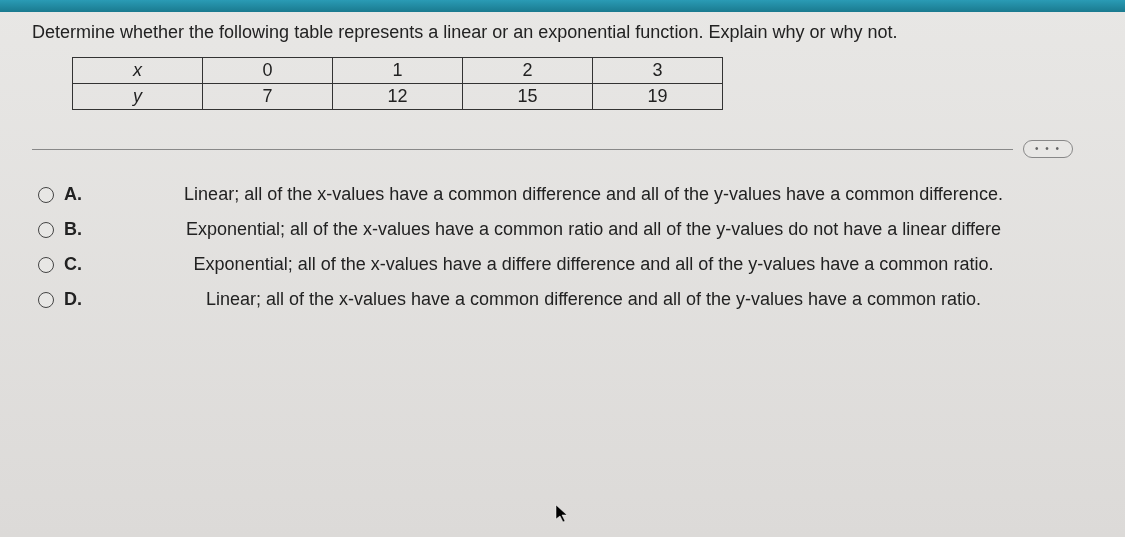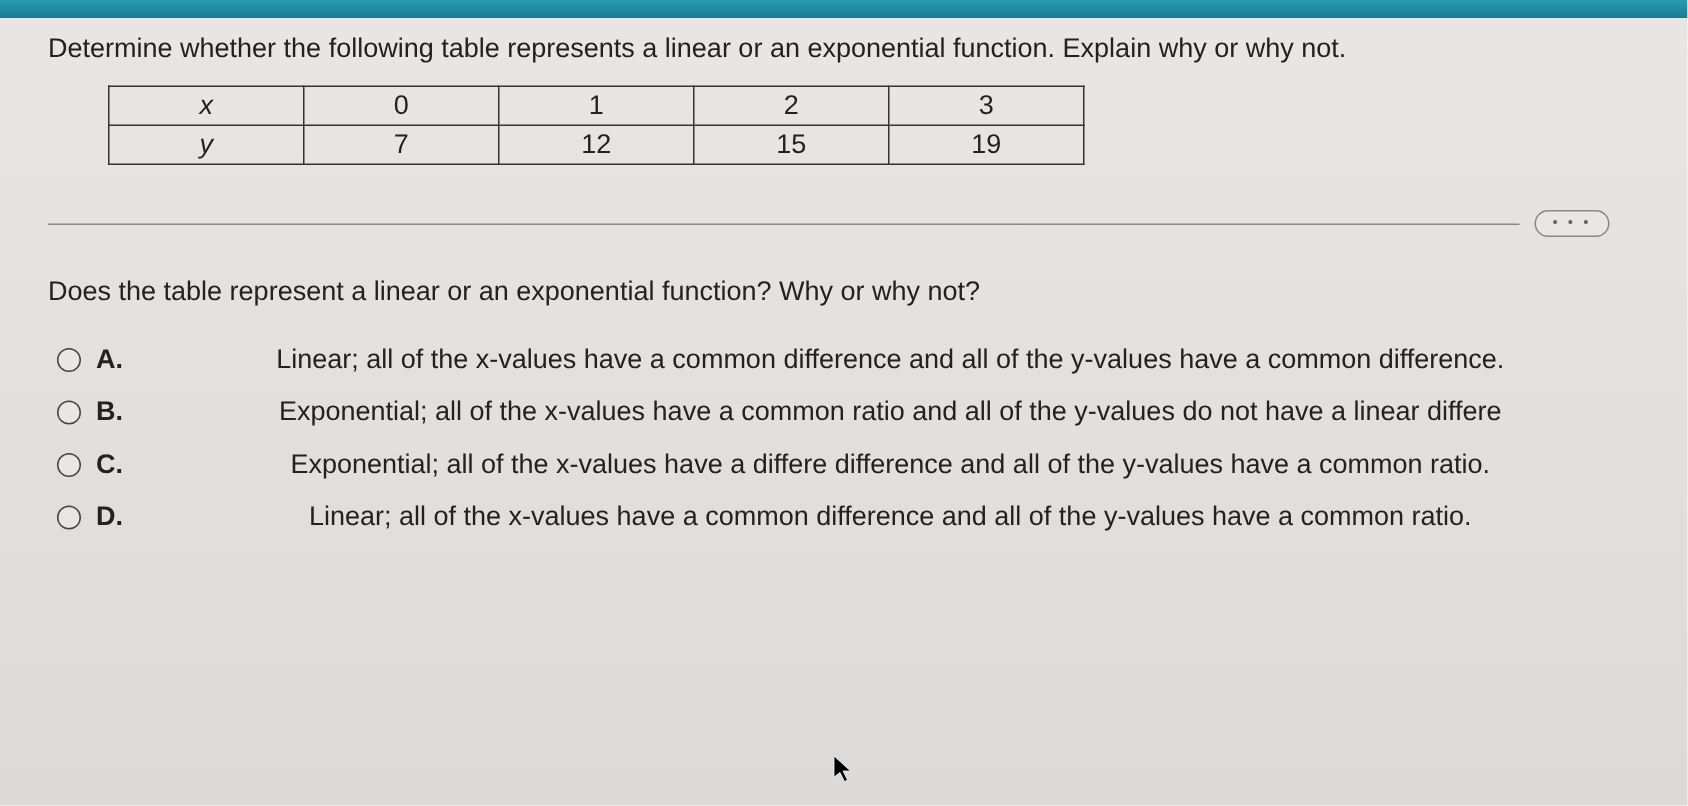--- a/index.html
+++ b/index.html
@@ -146,21 +146,20 @@
   </tbody>
     </table>
 
   <div class="divider-row">
     <div class="divider-line"></div>
     <div class="more-pill">
       <span class="more-dots">• • •</span>
     </div>
   </div>
 
-  <div class="sub-question">Does the table represent a linear or an exponential function? Why or why not?</div>
 
   <div class="options">
 
     <div class="option-row">
       <div class="radio"></div>
       <span class="option-letter">A.</span>
       <span class="option-text">Linear; all of the x-values have a common difference and all of the y-values have a common difference.</span>
     </div>
 
     <div class="option-row">

